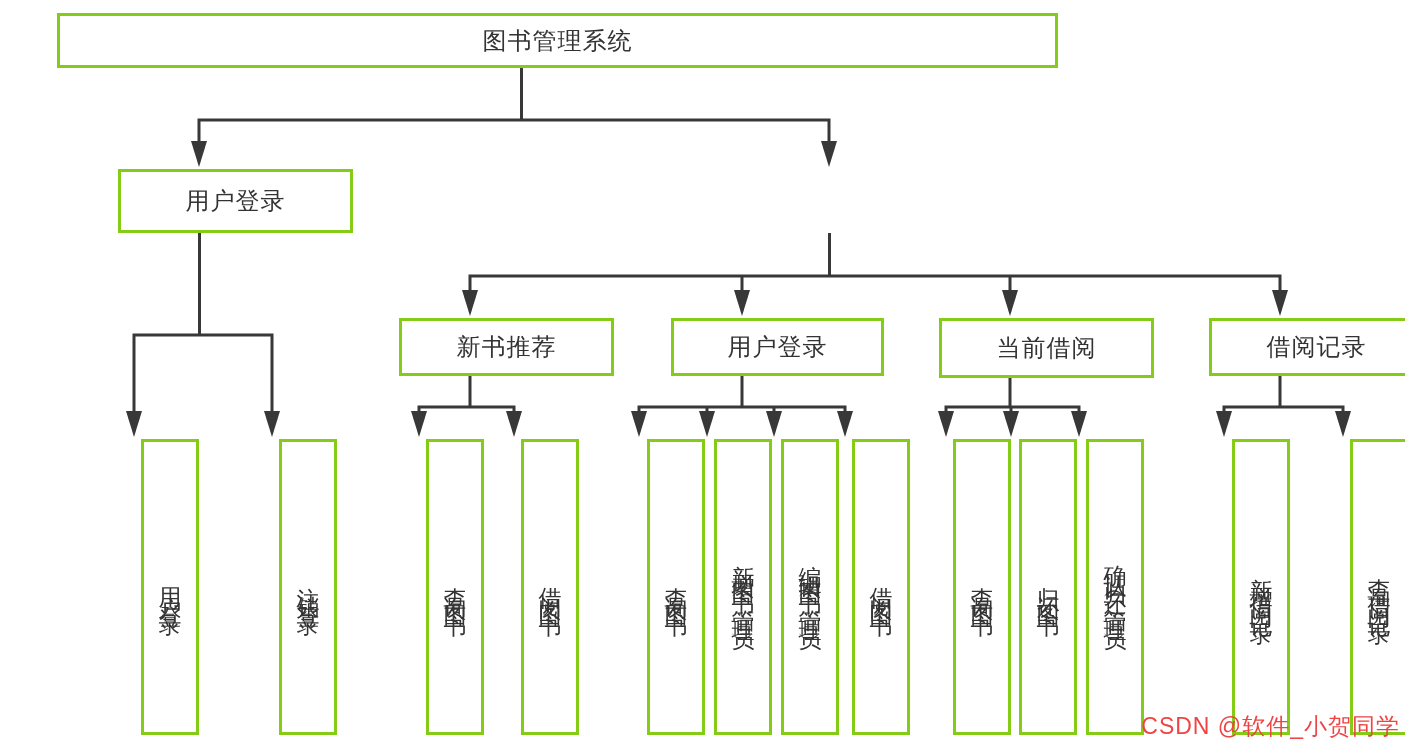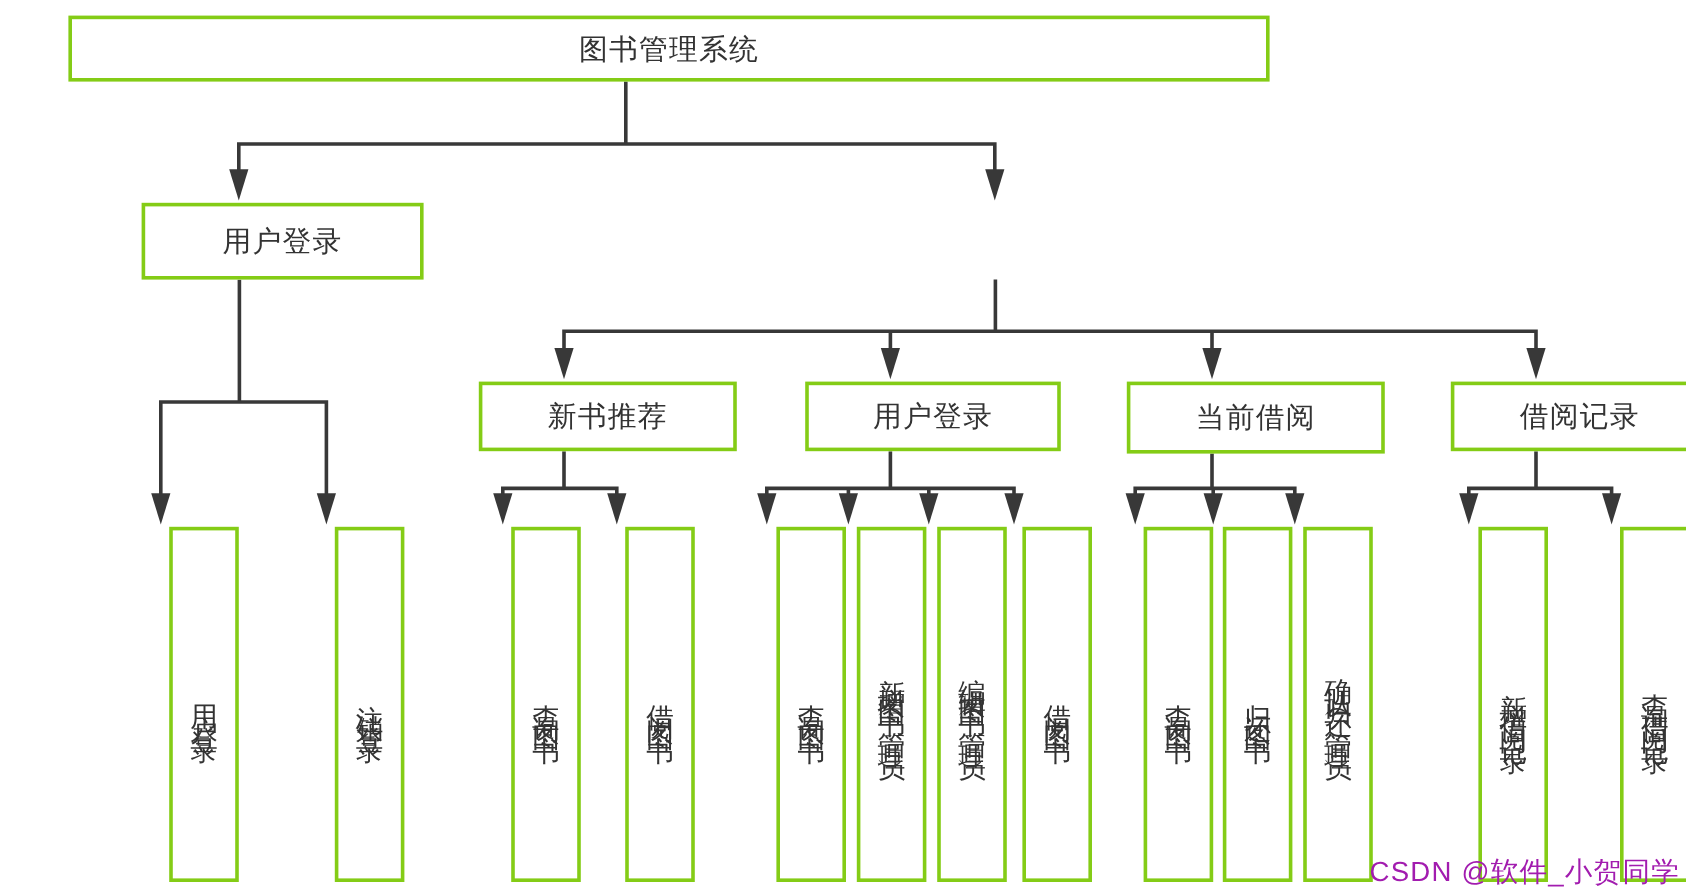--- a/index.html
+++ b/index.html
@@ -29,21 +29,21 @@
     text-orientation:mixed;
     font-size:23px;
     line-height:1;
     letter-spacing:9px;
   }
   .watermark{
     position:absolute;
     right:5px;
     bottom:5px;
     font-size:23px;
-    color:#a21caf;
+    color:#ef4444;
     letter-spacing:1px;
     z-index:5;
     white-space:nowrap;
   }
 </style>
 </head>
 <body>
 
 <div class="canvas">
 

